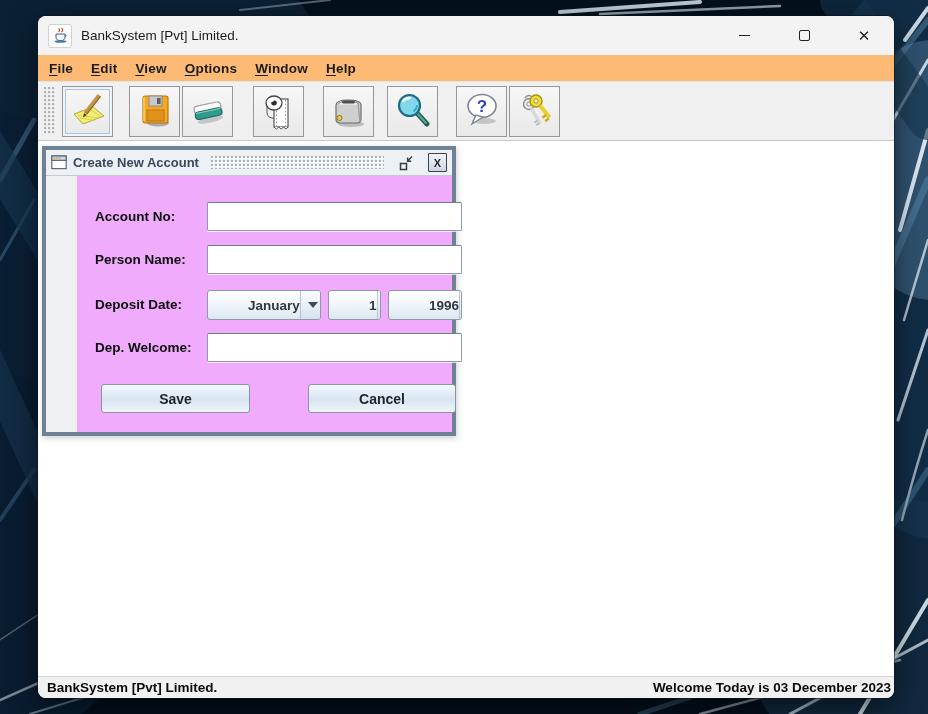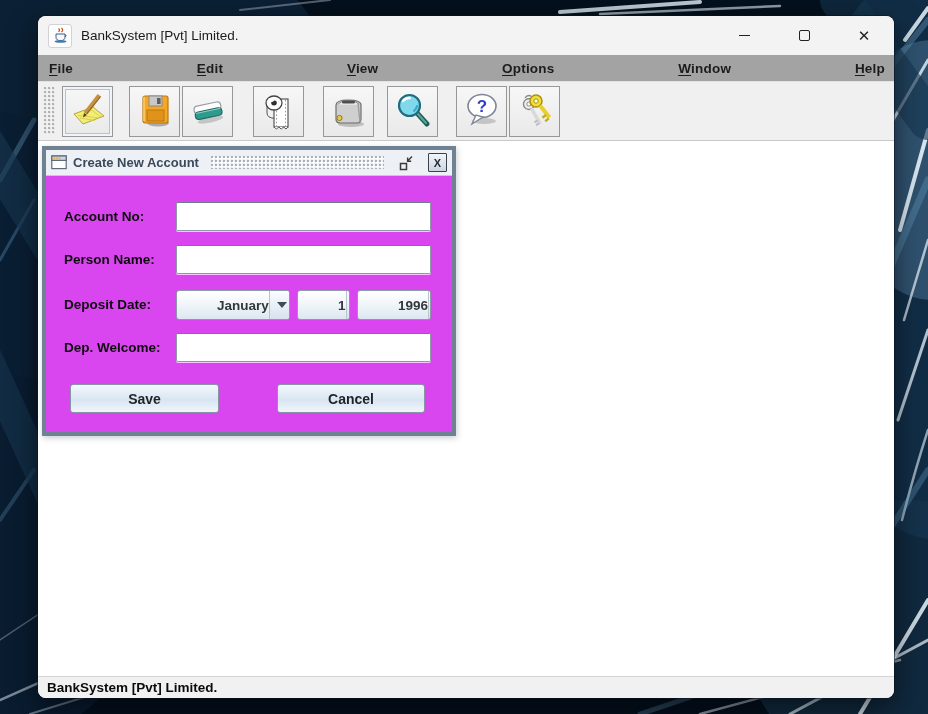--- a/index.html
+++ b/index.html
@@ -31,21 +31,21 @@
   .title-text { margin-left: 9px; font-size: 13.5px; color: #1b1b1b; }
   .win-controls { position: absolute; right: 0; top: 0; height: 100%; display: flex; }
   .win-btn { width: 60px; height: 100%; display: flex; align-items: center; justify-content: center; cursor: default; }
   .glyph-min { width: 11px; height: 0; border-top: 1.4px solid #222; display: block; }
   .glyph-max { width: 11px; height: 11px; border: 1.4px solid #222; border-radius: 2px; display: block; }
   .glyph-close { font-size: 15px; color: #222; line-height: 1; }
 
   
   .menubar {
     height: 27px; flex: 0 0 auto; display: flex; align-items: center;
-    padding-left: 2px; background: #a3a3a3; border-bottom: 1px solid #e3e3e3; justify-content: space-between;
+    padding-left: 2px; background: #fdba74; border-bottom: 1px solid #e3e3e3;
   }
   .menu-item {
     font-size: 13.5px; font-weight: bold; color: #1c1c1c; padding: 3px 9px;
     letter-spacing: .2px; cursor: default;
   }
   .menu-item .mn { text-decoration: underline; text-underline-offset: 2px; }
 
   
   .toolbar {
     height: 59px; flex: 0 0 auto; background: #f0f0f0; border-bottom: 1px solid #c9c9c9;
@@ -87,21 +87,21 @@
       radial-gradient(circle at 2.5px 2.5px, #ffffff 1px, transparent 1.25px);
     background-size: 4px 4px;
   }
   .iframe-max-btn { width: 20px; height: 20px; display: flex; align-items: center; justify-content: center; cursor: default; }
   .iframe-close-btn {
     width: 19px; height: 19px; border: 1.5px solid #39414f; border-radius: 1px;
     background: linear-gradient(180deg,#f2f5f9,#ccd5e0);
     display: flex; align-items: center; justify-content: center;
     font-size: 11px; font-weight: bold; color: #222a35; cursor: default; margin-left: 6px;
   }
-  .iframe-content { position: relative; flex: 1 1 auto; background: #d946ef; }
+  .iframe-content { position: relative; flex: 1 1 auto; background: #f0abfc; margin-left: 31px; }
 
   .fld-label {
     position: absolute; left: 18px; width: 112px; font-size: 13.5px; font-weight: bold;
     color: #0d0d0d; line-height: 29px; white-space: nowrap;
   }
   .txt-field {
     position: absolute; left: 130px; width: 255px; height: 29px;
     border: 1px solid #8d99a7; border-top-color: #6e7b8a; border-radius: 2px;
     background: #ffffff; font-family: "Liberation Sans", sans-serif; font-size: 13px;
     padding: 0 6px; outline: none; box-shadow: 0 1px 0 rgba(255,255,255,.7);
@@ -364,15 +364,16 @@
 
         <button class="dlg-btn" style="top:208px; left:24px;  width:149px">Save</button>
         <button class="dlg-btn" style="top:208px; left:231px; width:148px">Cancel</button>
       </div>
     </div>
 
   </div>
 
   <div class="statusbar">
     <span class="status-text">BankSystem [Pvt] Limited.</span>
+    <span class="status-text">Welcome Today is 03 December 2023</span>
   </div>
 
 </div>
 
 </body></html>

